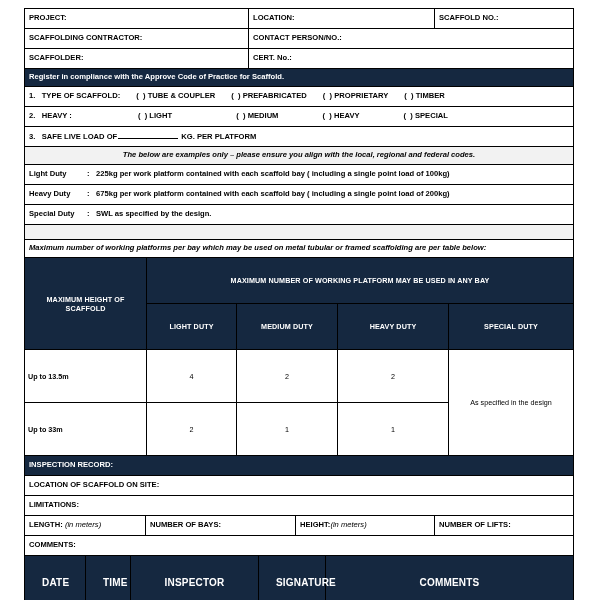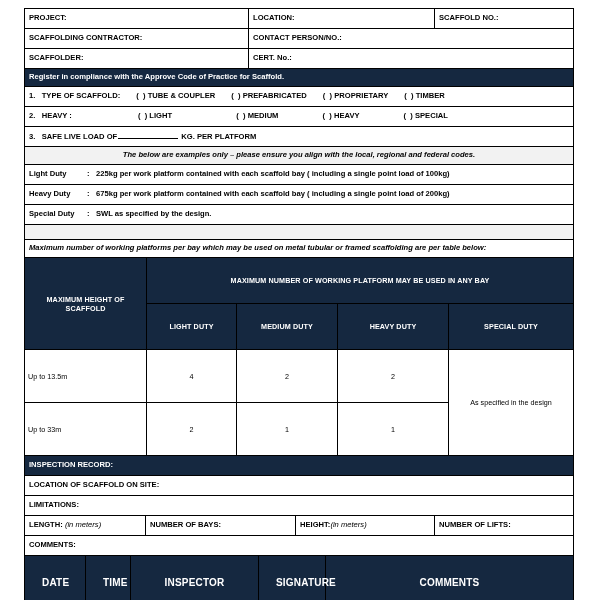--- a/index.html
+++ b/index.html
@@ -110,21 +110,21 @@
     text-align: center;
     height: 13px;
     letter-spacing: 0.1px;
   }
   .mh-cell {
     height: 20px;
     font-weight: normal;
     vertical-align: middle;
   }
   .ctr { text-align: center; }
-  .lft { text-align: left; }
+  .lft { text-align: left; font-weight: bold; }
   
   table.log {
     width: 549px;
     border-collapse: collapse;
     table-layout: fixed;
   }
   table.log td {
     border: 1px solid #000;
     height: 13px;
     font-size: 10px;

